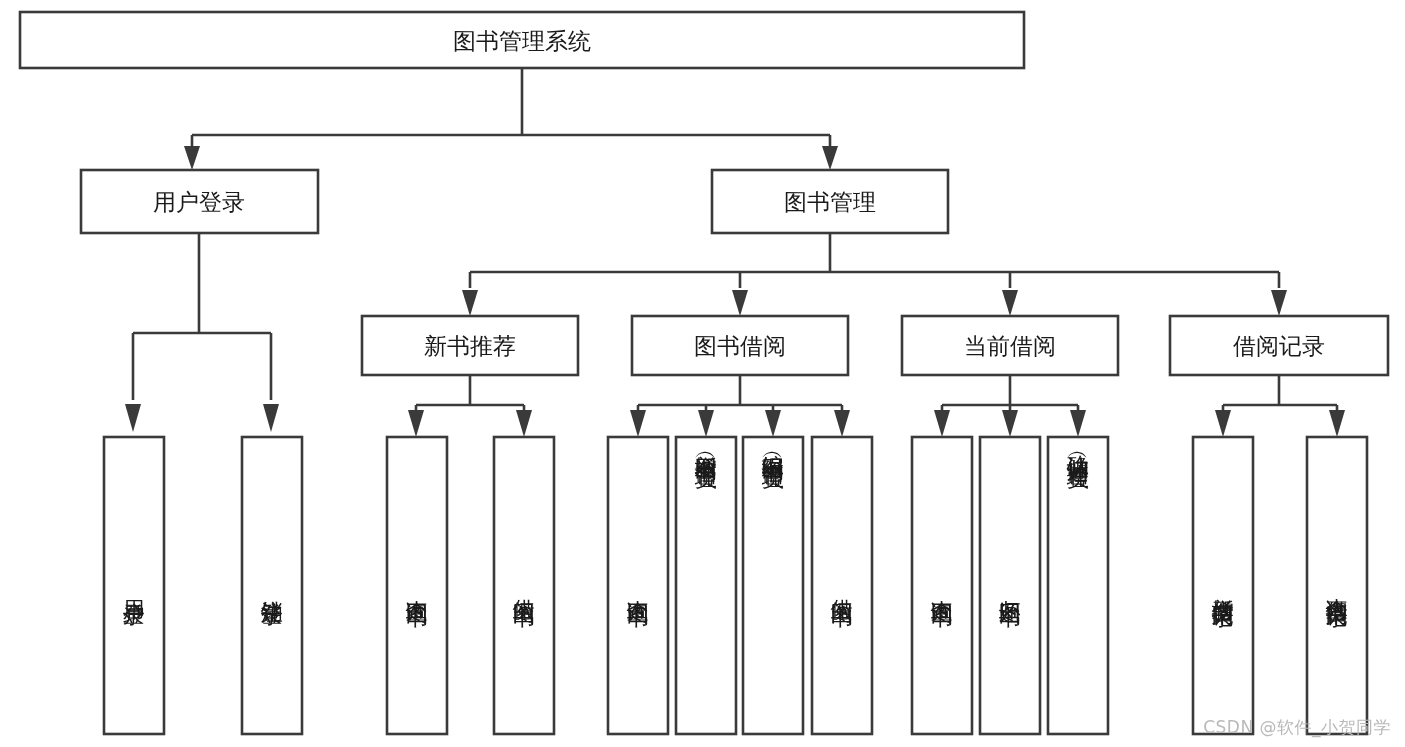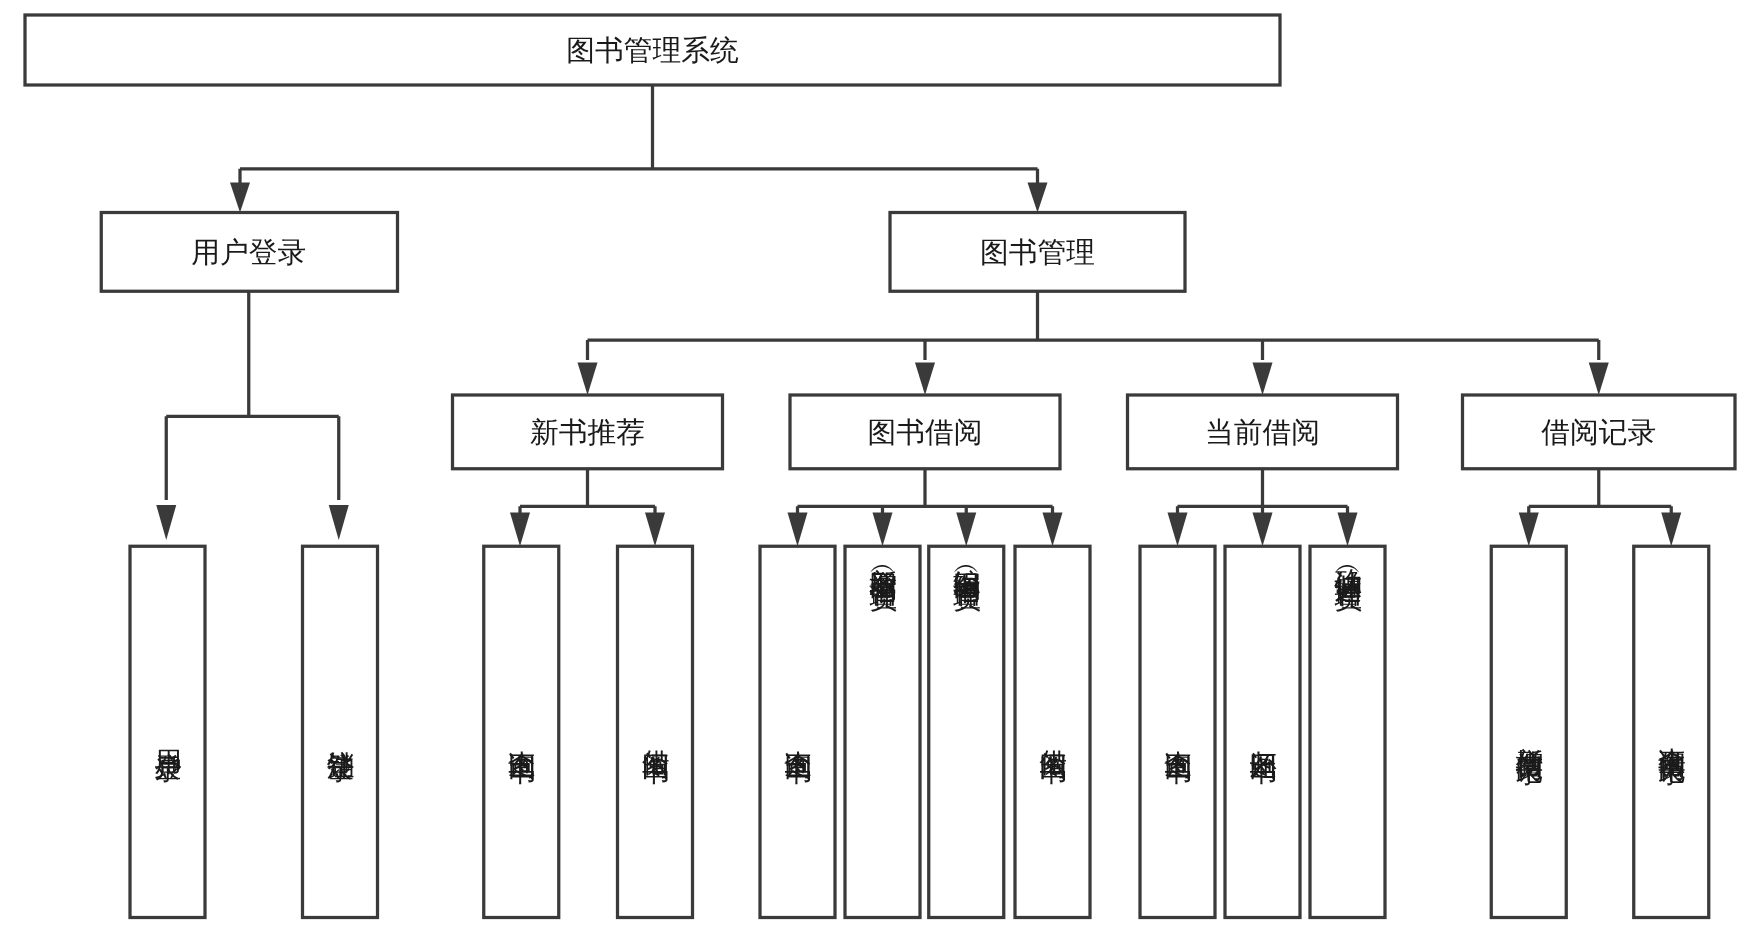--- a/index.html
+++ b/index.html
@@ -222,14 +222,15 @@
   </div>
 
   <div class="vlabel-wrap" style="left:1193px; top:437px; width:60px; height:297px;">
     <span class="vlabel">新增借阅记录</span>
   </div>
 
   <div class="vlabel-wrap" style="left:1307px; top:437px; width:60px; height:297px;">
     <span class="vlabel">查询借阅记录</span>
   </div>
 
+  <div class="watermark">CSDN @软件_小贺同学</div>
 
 </div>
 
 </body></html>

